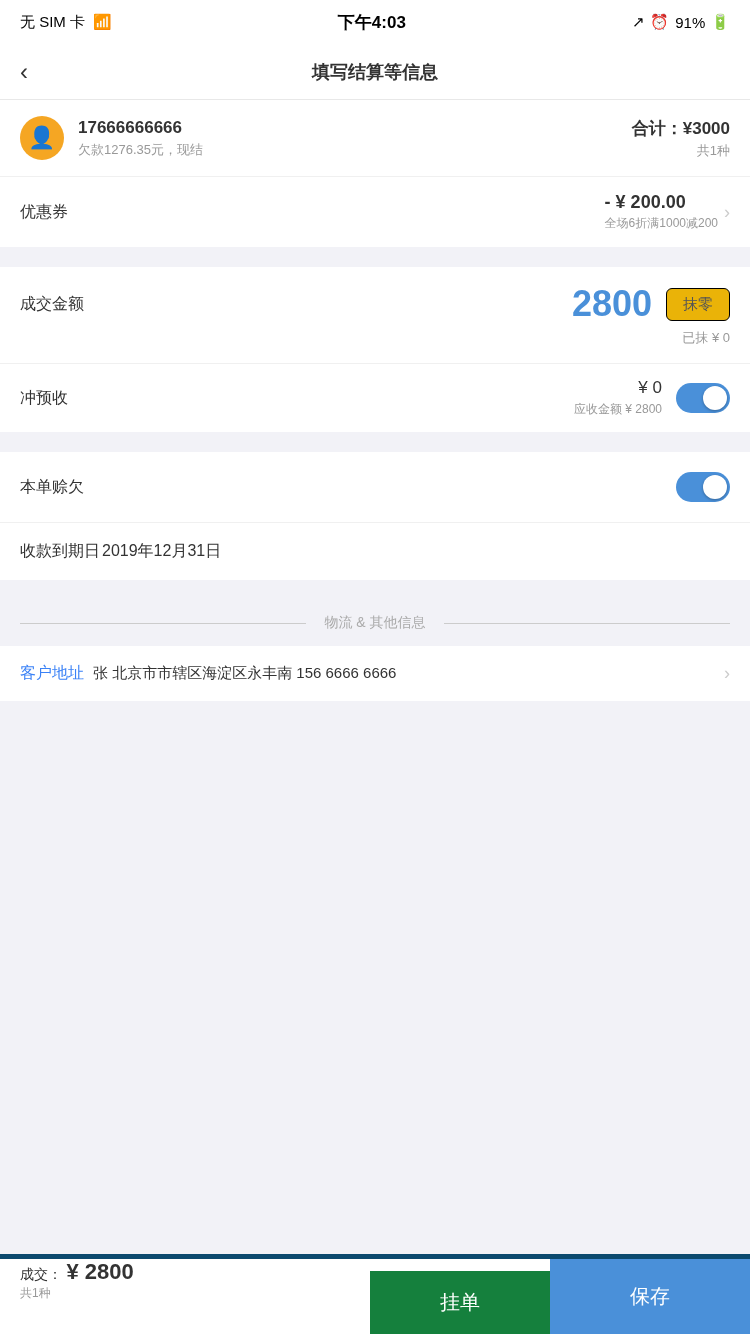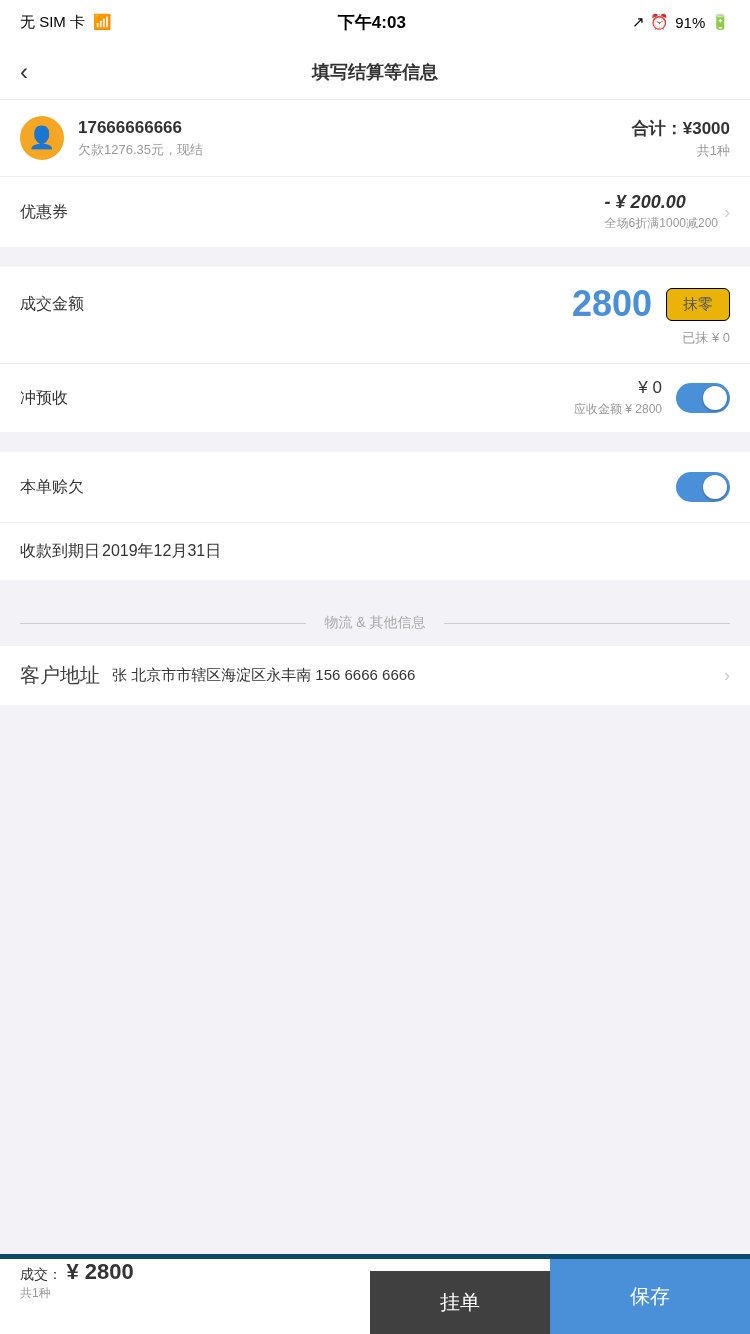--- a/index.html
+++ b/index.html
@@ -90,21 +90,21 @@
     
     .coupon-row {
       display: flex;
       align-items: center;
       justify-content: space-between;
       padding: 15px 20px;
       border-top: 1px solid #f0f0f0;
     }
     .coupon-label { font-size: 16px; color: #333; }
     .coupon-right { display: flex; align-items: center; gap: 6px; }
-    .coupon-amount { font-size: 18px; font-weight: 600; color: #333; font-style: italic; }
+    .coupon-amount { font-size: 18px; font-weight: 600; color: #333; }
     .coupon-desc { font-size: 12px; color: #999; margin-top: 2px; }
     .chevron { font-size: 18px; color: #ccc; }
 
     
     .section-divider { height: 10px; background: #f2f2f7; }
 
     
     .amount-section { padding: 16px 20px; }
     .amount-row {
       display: flex;
@@ -192,22 +192,22 @@
     .section-header-text { font-size: 14px; color: #aaa; white-space: nowrap; }
 
     
     .address-row {
       display: flex;
       align-items: center;
       justify-content: space-between;
       padding: 16px 20px;
       background: #fff;
     }
-    .address-label { font-size: 20px; color: #404040; min-width: 70px; }
-    .address-value { font-size: 15px; color: #333; flex: 1; margin: 0 12px; line-height: 1.5; }
+    .address-label { font-size: 16px; color: #3b82f6; min-width: 70px; }
+    .address-value { font-size: 15px; color: #333; flex: 1; margin: 0 3px; line-height: 1.5; }
 
     
     .bottom-gray { height: 140px; background: #f2f2f7; }
 
     
     .bottom-bar {
       position: fixed;
       bottom: 0;
       left: 0;
       width: 750px;
@@ -220,21 +220,21 @@
     .bottom-summary {
       flex: 1;
       padding: 0 20px;
     }
     .bottom-summary .deal-label { font-size: 14px; color: #333; }
     .bottom-summary .deal-amount { font-size: 22px; font-weight: 700; color: #333; }
     .bottom-summary .deal-count { font-size: 12px; color: #999; }
     .bottom-actions { display: flex; height: 100%; }
     .btn-hang {
       width: 180px;
-      background: #404040;
+      background: #15803d;
       color: #fff;
       font-size: 20px;
       font-weight: 500;
       border: none;
       cursor: pointer;
       display: flex;
       align-items: center;
       justify-content: center;
       margin-top: 12px;
     }

